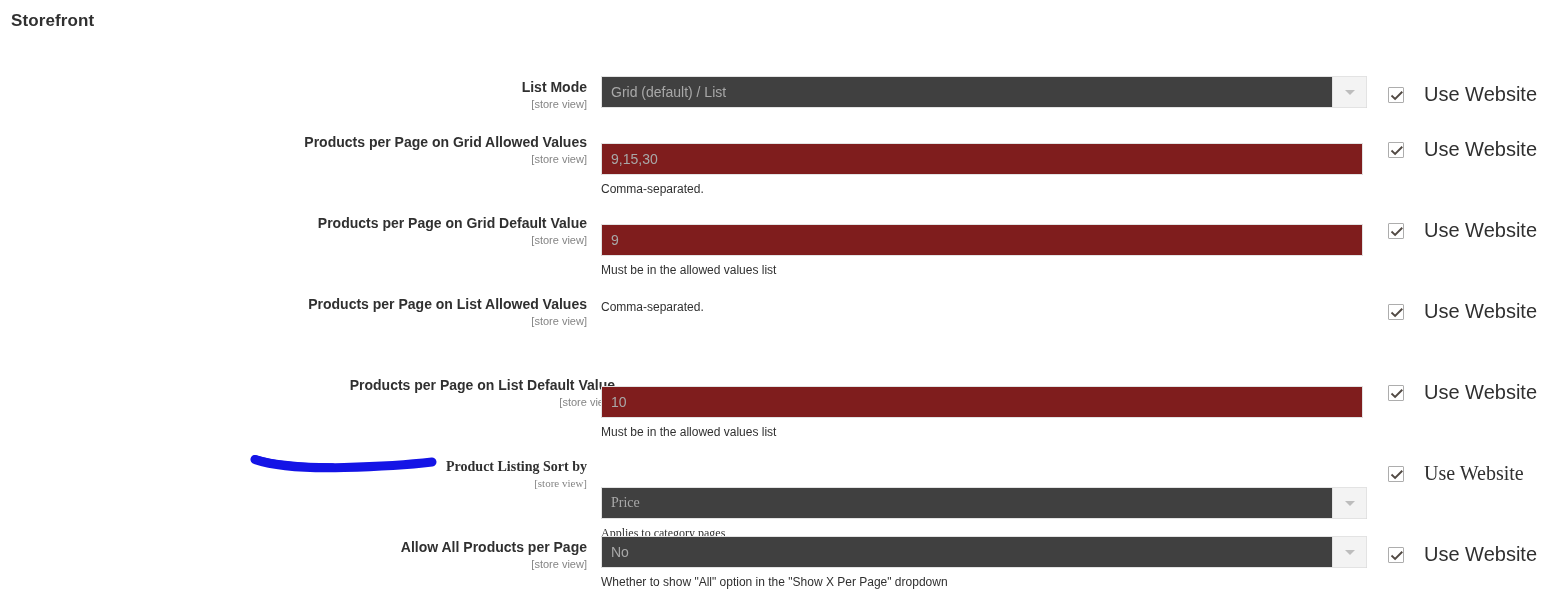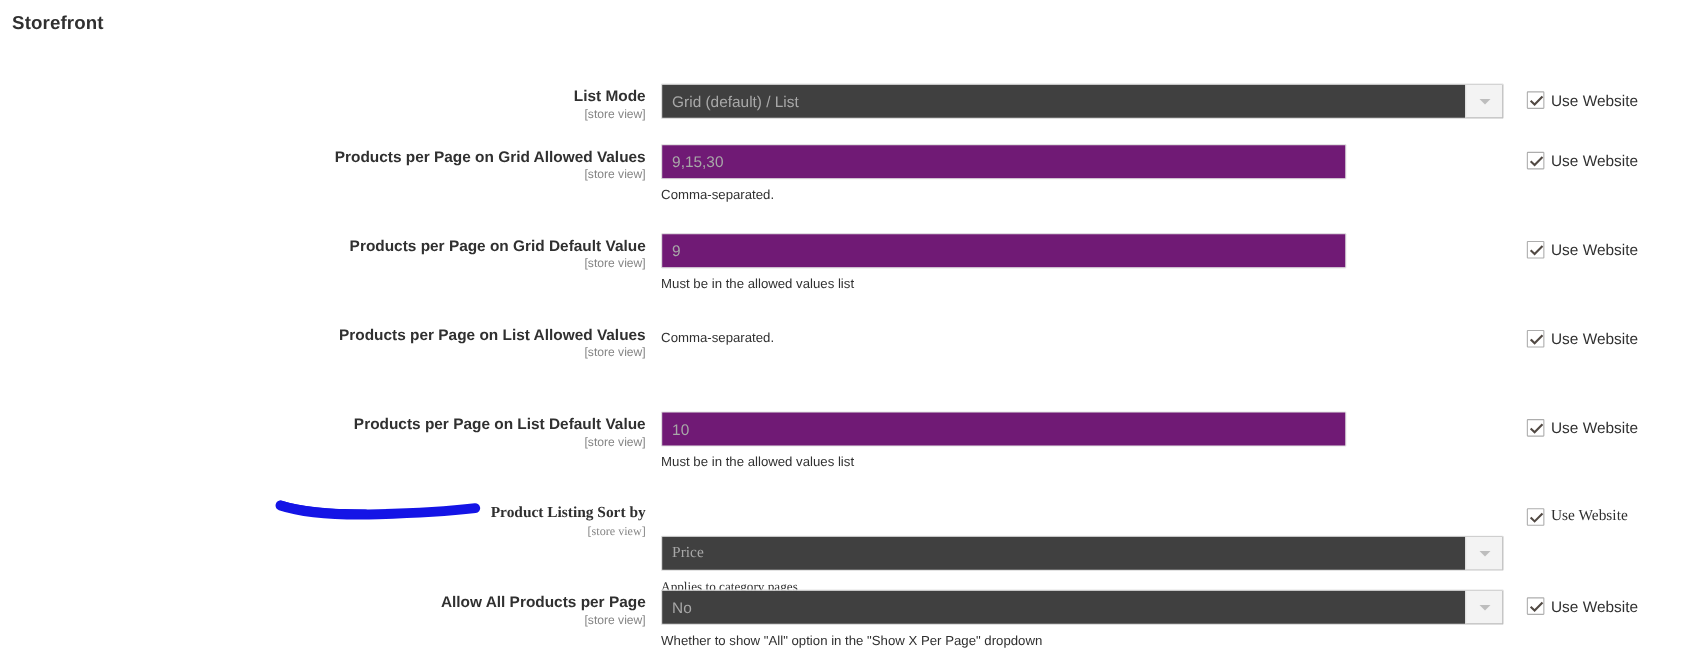--- a/index.html
+++ b/index.html
@@ -69,31 +69,32 @@
   
   .control-col {
     position: absolute;
     left: 601px;
     width: 766px;
   }
 
   .text-input {
     display: block;
     box-sizing: border-box;
-    width: 623px;
+    width: 762px;
     height: 32px;
-    background: #701a75;
+    background: #7f1d1d;
     border: 1px solid #e3e3e3;
     border-radius: 1px;
     font-family: "Liberation Sans", sans-serif;
     font-size: 14px;
     color: #a8a8a8;
     padding: 0 9px;
     line-height: 30px;
     outline: none;
+    margin-top: 12px;
   }
   .text-input::placeholder { color: #a8a8a8; opacity: 1; }
 
   .select-wrap {
     position: relative;
     box-sizing: border-box;
     width: 766px;
     height: 32px;
     background: #404040;
     border: 1px solid #e3e3e3;
@@ -155,22 +156,22 @@
     border: 1px solid #adadad;
     border-radius: 1px;
     flex: 0 0 auto;
   }
   .cbx svg {
     position: absolute;
     left: 1px;
     top: 1px;
   }
   .inherit-label {
-    margin-left: 6px;
-    font-size: 14px;
+    margin-left: 20px;
+    font-size: 20px;
     color: #303030;
     white-space: nowrap;
   }
 
   
   .annotation {
     position: absolute;
     left: 246px;
     top: 446px;
     width: 200px;
@@ -253,21 +254,21 @@
       <div class="inherit-col" style="top: 21px;">
         <span class="cbx">
           <svg width="14" height="14" viewBox="0 0 14 14">
             <path d="M2.2,7.2 L5.1,10.0 L11.6,3.4" fill="none" stroke="#514943" stroke-width="1.9" stroke-linecap="square" stroke-linejoin="miter"></path>
           </svg>
         </span>
         <span class="inherit-label">Use Website</span>
       </div>
     </div>
     <div class="field-row" style="position: absolute; left: 0px; top: 298px; width: 1545px; height: 70px;">
-      <div class="label-col" style="top: 17px;">
+      <div class="label-col" style="top: 17px; margin-left: 28px;">
         <span class="label-main">Products per Page on List Default Value</span>
         <span class="label-scope">[store view]</span>
       </div>
       <div class="control-col" style="top: 14px;">
         <input type="text" class="text-input" readonly="" placeholder="10" style="">
         <div class="field-note">Must be in the allowed values list</div>
       </div>
       <div class="inherit-col" style="top: 21px;">
         <span class="cbx">
           <svg width="14" height="14" viewBox="0 0 14 14">

